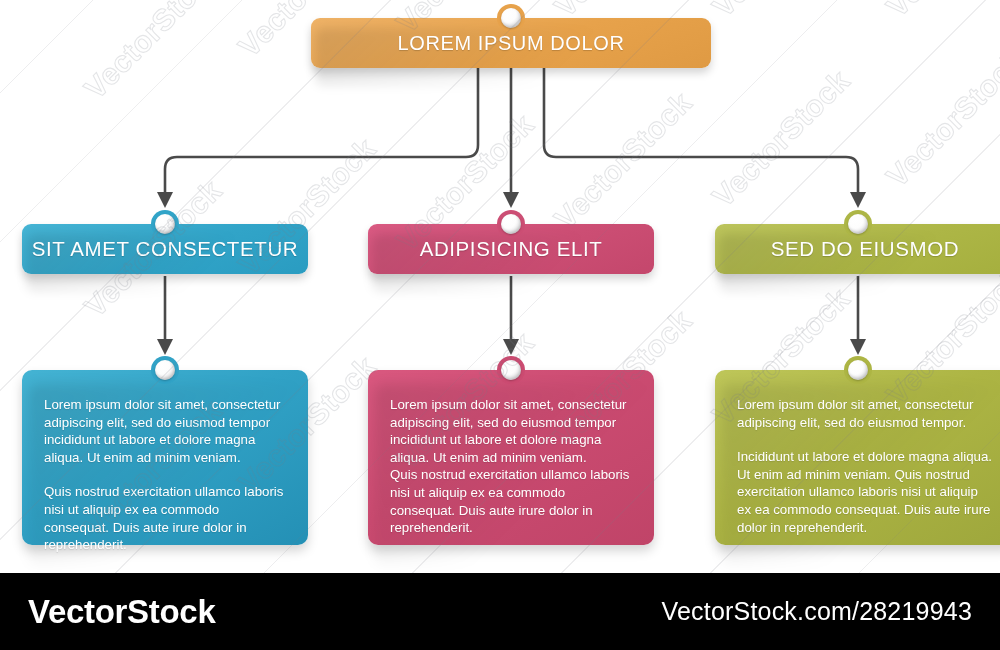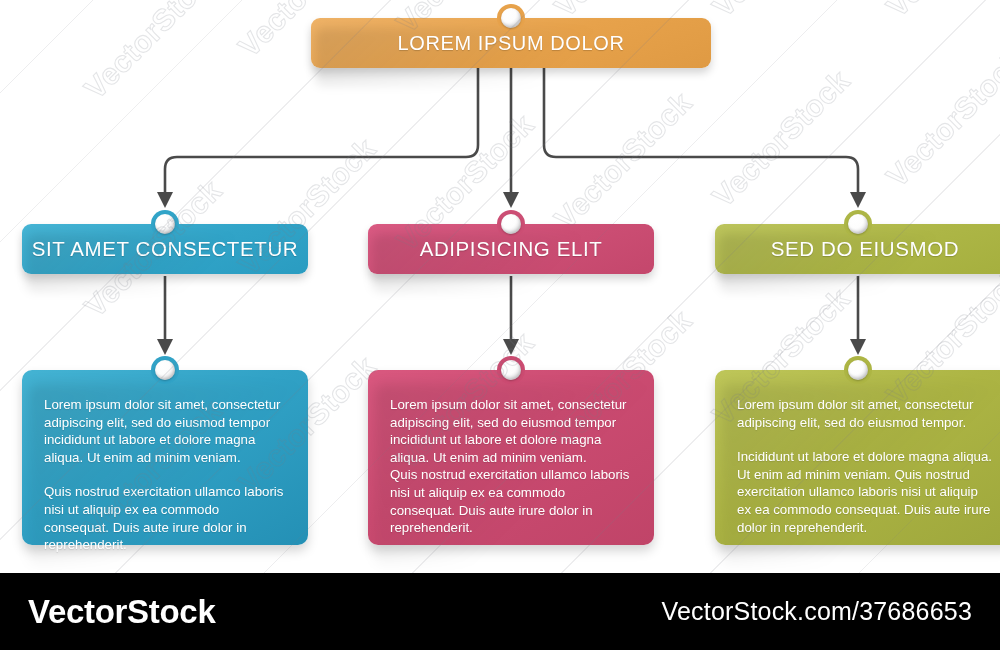--- a/index.html
+++ b/index.html
@@ -235,16 +235,16 @@
       <span class="wm-word" style="left: 706px; top: 0px;">VectorStock</span>
       <span class="wm-word" style="left: 706px; top: 190px;">VectorStock</span>
       <span class="wm-word" style="left: 706px; top: 408px;">VectorStock</span>
       <span class="wm-word" style="left: 880px; top: 0px;">VectorStock</span>
       <span class="wm-word" style="left: 880px; top: 170px;">VectorStock</span>
       <span class="wm-word" style="left: 880px; top: 388px;">VectorStock</span>
     </div>
 
   <div id="footer">
     <span class="brand">VectorStock</span>
-    <span class="url">VectorStock.com/37686653</span>
+    <span class="url">VectorStock.com/28219943</span>
   </div>
 
 </div>
 
 </body></html>

